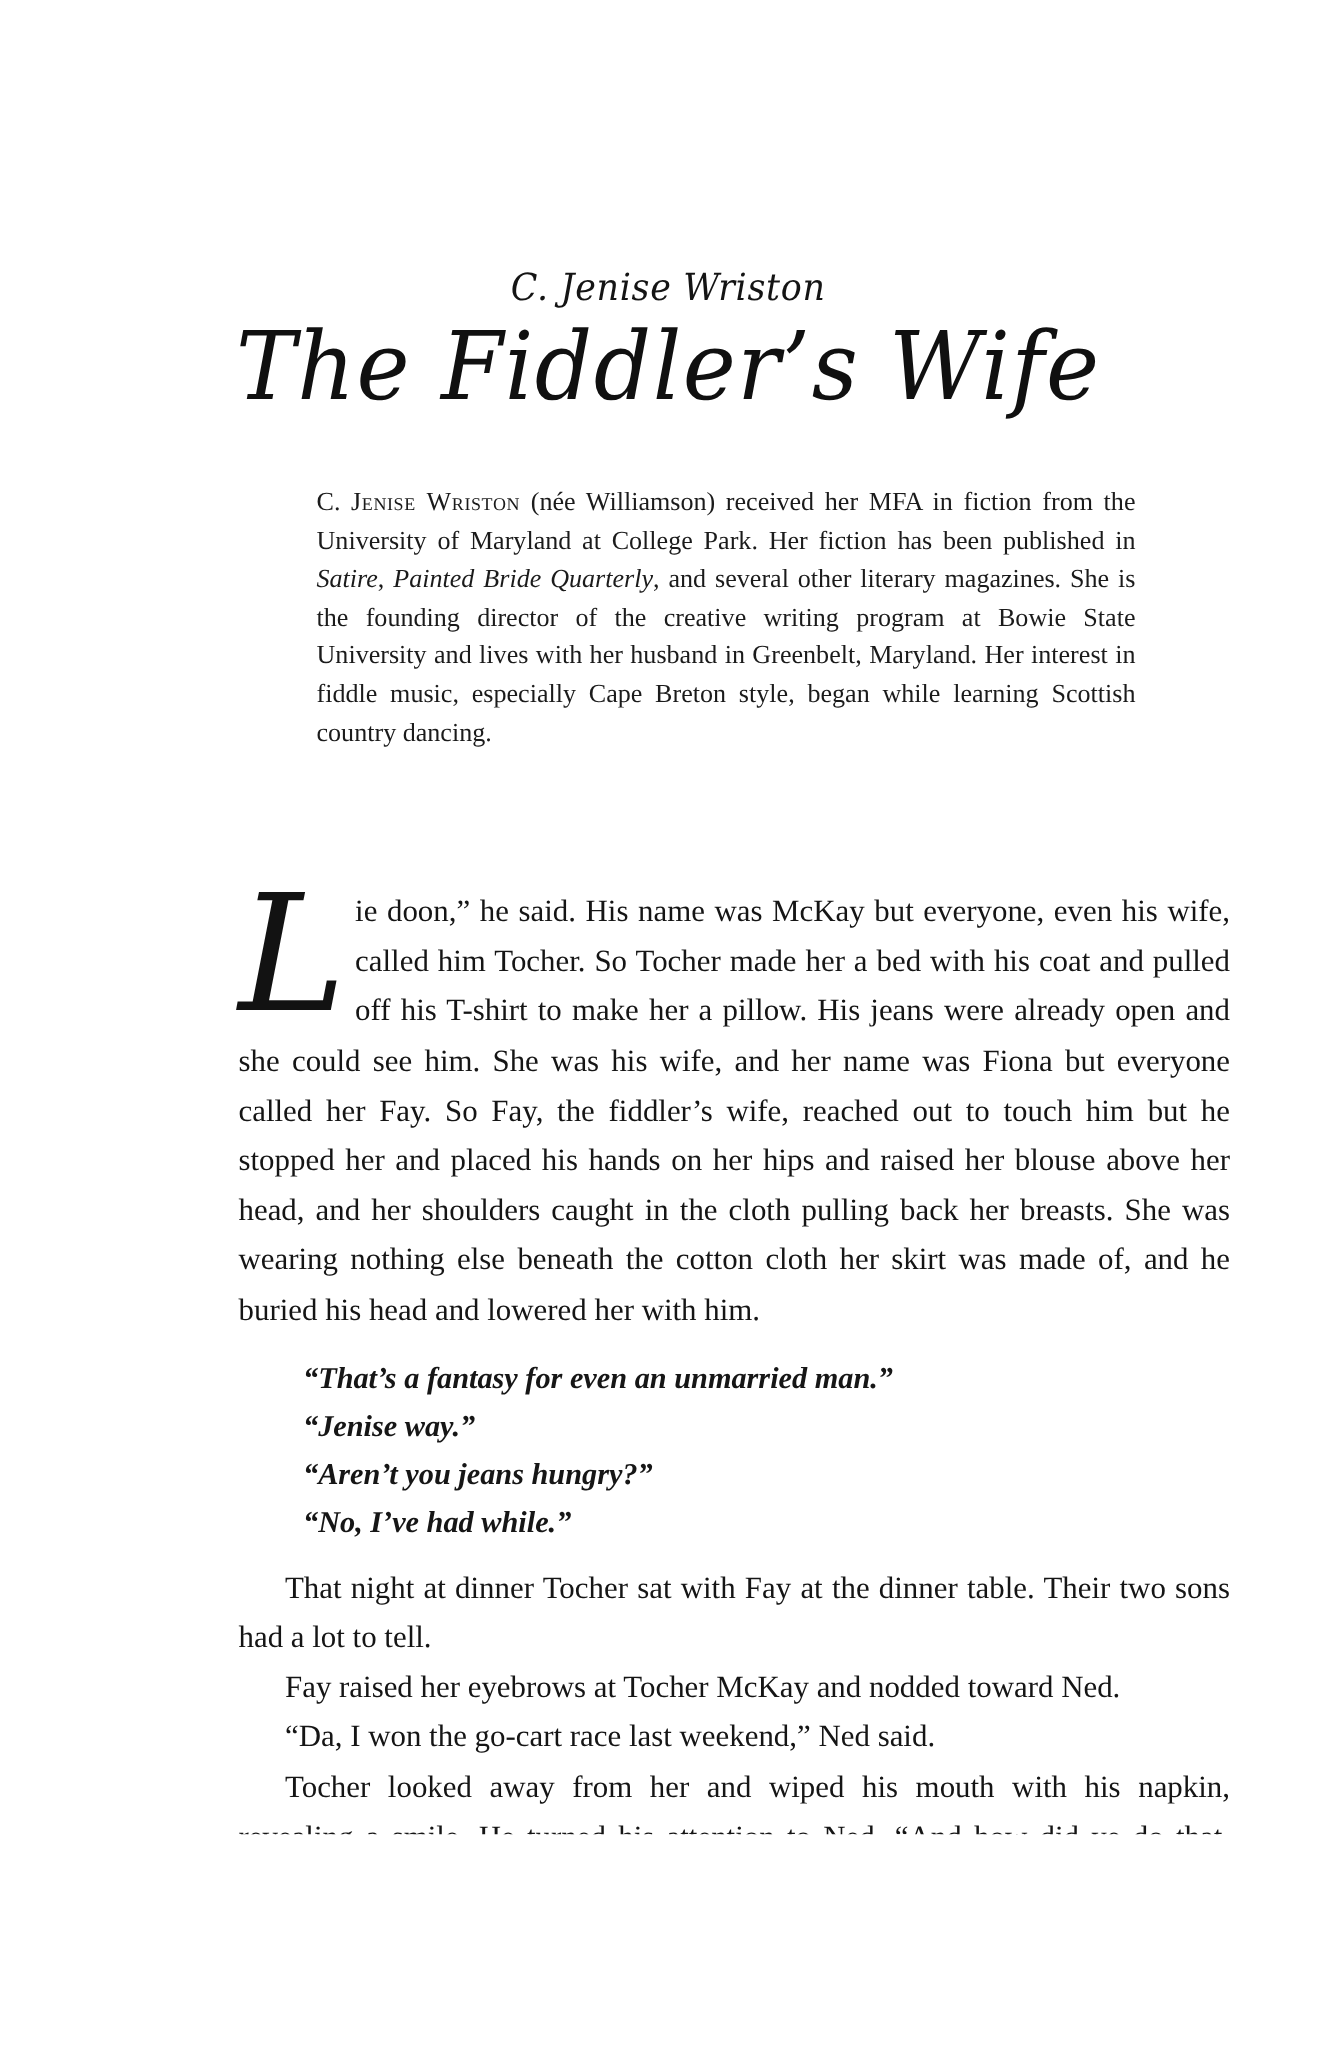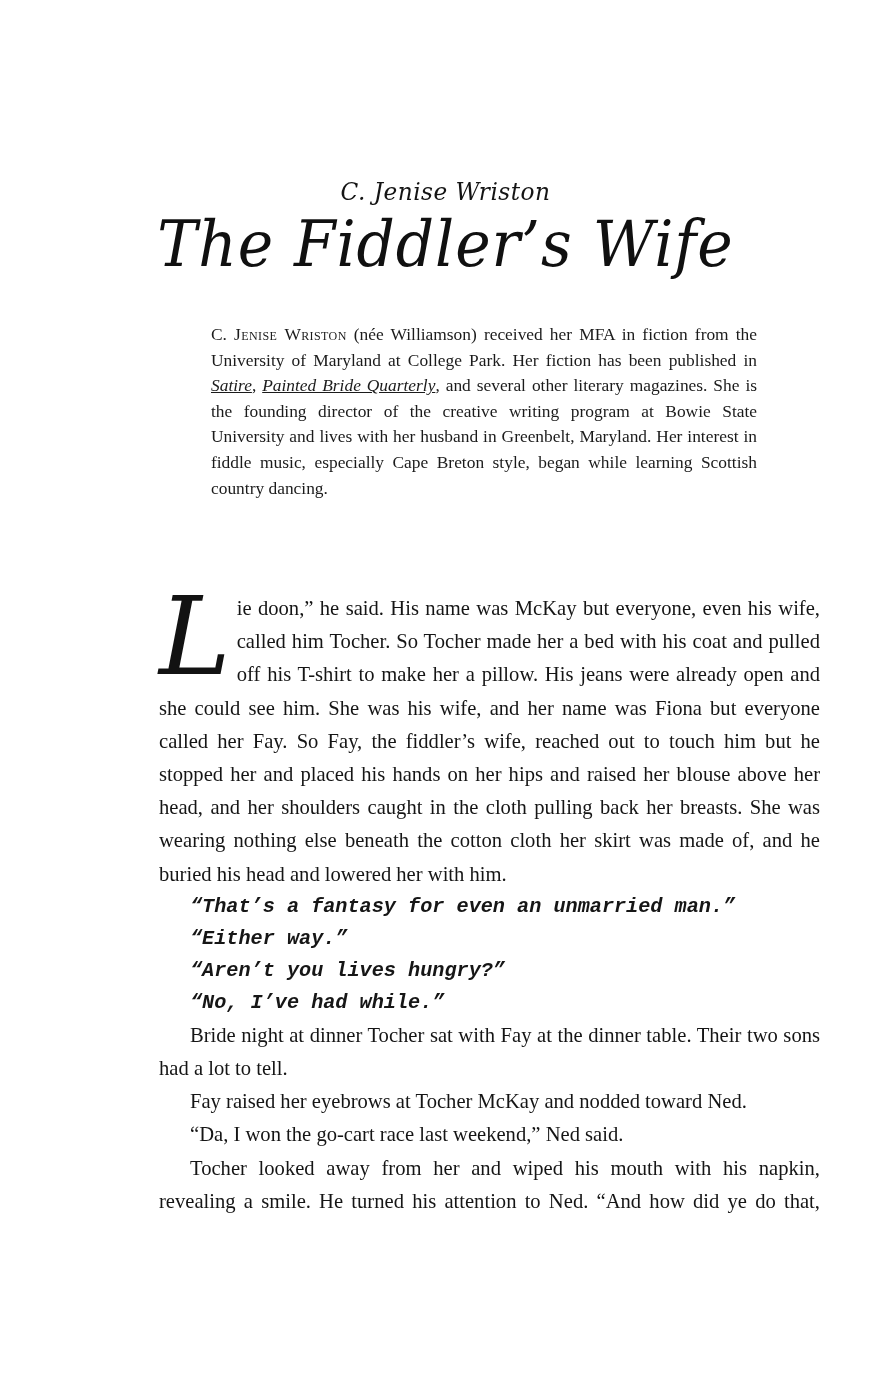--- a/index.html
+++ b/index.html
@@ -67,21 +67,20 @@
     color: #1b1b1b;
   }
 
   .smallcaps {
     font-variant: small-caps;
     letter-spacing: 0.4px;
   }
 
   .bio em, .ital {
     font-style: italic;
-    text-decoration: underline;
   }
 
   
   .body-text {
     position: absolute;
     left: 159px;
     top: 592px;
     width: 661px;
     font-size: 20.6px;
     line-height: 33.2px;
@@ -108,23 +107,22 @@
     user-select: none;
   }
 
   .para {
     text-indent: 31px;
     margin: 0;
   }
 
   
   .dialogue-block {
-    margin: 0;
+    margin: 12px;
     padding: 0;
-    font-family: Liberation Mono, monospace;
   }
 
   .dialogue-line {
     font-style: italic;
     font-weight: bold;
     font-size: 20.2px;
     line-height: 32px;
     text-indent: 31px;
     text-align: left;
     color: #161616;
@@ -160,26 +158,26 @@
   </div>
 
   <div class="body-text">
 
     <div class="opening-para">
       <span class="dropcap">L</span><span>ie doon,” he said. His name was McKay but everyone, even his wife, called him Tocher. So Tocher made her a bed with his coat and pulled off his T-shirt to make her a pillow. His jeans were already open and she could see him. She was his wife, and her name was Fiona but everyone called her Fay. So Fay, the fiddler’s wife, reached out to touch him but he stopped her and placed his hands on her hips and raised her blouse above her head, and her shoulders caught in the cloth pulling back her breasts. She was wearing nothing else beneath the cotton cloth her skirt was made of, and he buried his head and lowered her with him.</span>
     </div>
 
     <div class="dialogue-block">
       <div class="dialogue-line">“That’s a fantasy for even an unmarried man.”</div>
-      <div class="dialogue-line">“Either way.”</div>
-      <div class="dialogue-line">“Aren’t you lives hungry?”</div>
+      <div class="dialogue-line">“Jenise way.”</div>
+      <div class="dialogue-line">“Aren’t you jeans hungry?”</div>
       <div class="dialogue-line">“No, I’ve had while.”</div>
     </div>
 
-    <p class="para">Bride night at dinner Tocher sat with Fay at the dinner table. Their two sons had a lot to tell.</p>
+    <p class="para">That night at dinner Tocher sat with Fay at the dinner table. Their two sons had a lot to tell.</p>
     <p class="para">Fay raised her eyebrows at Tocher McKay and nodded toward Ned.</p>
     <p class="para">“Da, I won the go-cart race last weekend,” Ned said.</p>
     <p class="para">Tocher looked away from her and wiped his mouth with his napkin, revealing a smile. He turned his attention to Ned. “And how did ye do that, then?” he asked.</p>
 
   </div>
 
   <div class="folio">481</div>
 
 </div>
 

